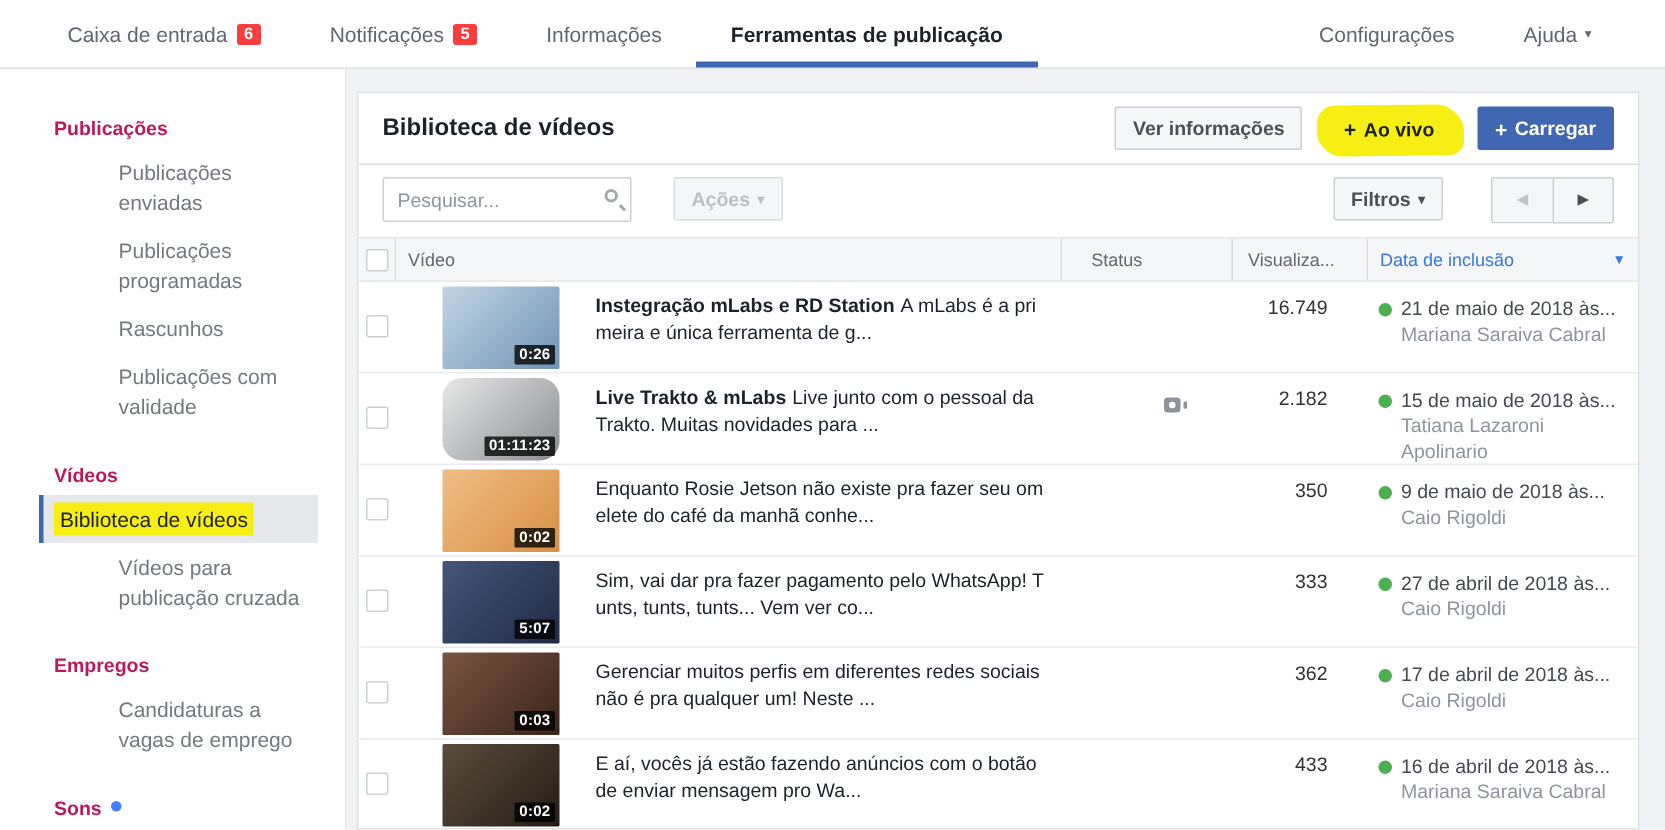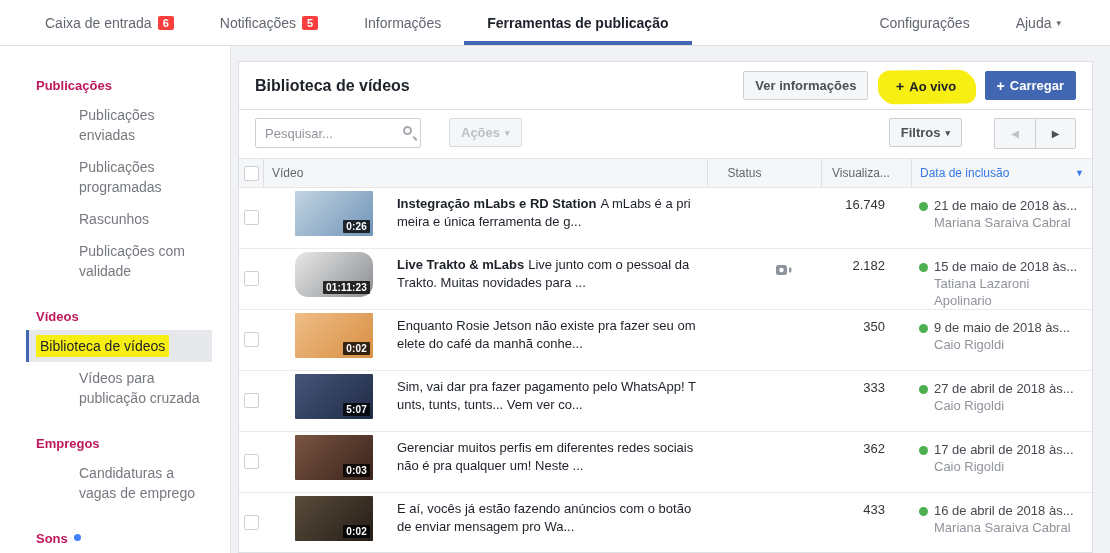--- a/index.html
+++ b/index.html
@@ -63,21 +63,21 @@
   .col-status { flex:0 0 74px; justify-content:center; }
   .col-views { flex:0 0 90px; padding-left:10px;margin-left:40px; }
   .col-date { flex:0 0 181px; padding-left:8px; position:relative; }
   .col-date .sort-label { color:#3578e5; }
   .sort-caret { position:absolute; right:8px; color:#3578e5; font-size:9px; }
 
   .trow { display:flex; height:61px; border-bottom:1px solid #e9ebee; }
   .trow .rc-check { flex:0 0 24px; display:flex; justify-content:center; padding-top:22px; }
   .checkbox { width:15px; height:15px; border:1px solid #ccd0d5; border-radius:2px; background:#fff; cursor:pointer; }
   .rc-video { flex:1 1 auto; min-width:0; display:flex; }
-  .thumb { flex:0 0 78px; height:45px; margin:3px 0 0 32px; border-radius:1px; position:relative; cursor:pointer; }
+  .thumb { flex:0 0 78px; height:55px; margin:3px 0 0 32px; border-radius:1px; position:relative; cursor:pointer; }
   .duration { position:absolute; right:3px; bottom:3px; background:rgba(0,0,0,.78); color:#fff; font-size:10px; font-weight:bold; padding:1px 3px; border-radius:1px; letter-spacing:.2px; }
   .vtext { width:302px; margin:7px 13px 0 24px; line-height:18px; font-size:13px; word-break:break-all; max-height:37px; overflow:hidden; cursor:pointer; }
   .vtext b:not(:empty) { margin-right:4px; }
   .rc-status { flex:0 0 74px; display:flex; justify-content:center; padding-top:15px; }
   .rc-views { flex:0 0 90px; text-align:right; padding:9px 26px 0 0; color:#333; }
   .rc-date { flex:0 0 181px; padding:9px 8px 0 8px; line-height:17px; }
   .dot { display:inline-block; width:9px; height:9px; border-radius:50%; background:#4caf50; margin-right:6px; vertical-align:-1px; }
   .date-txt { color:#464950; }
   .author { color:#90949c; padding-left:15px; }
 </style>

